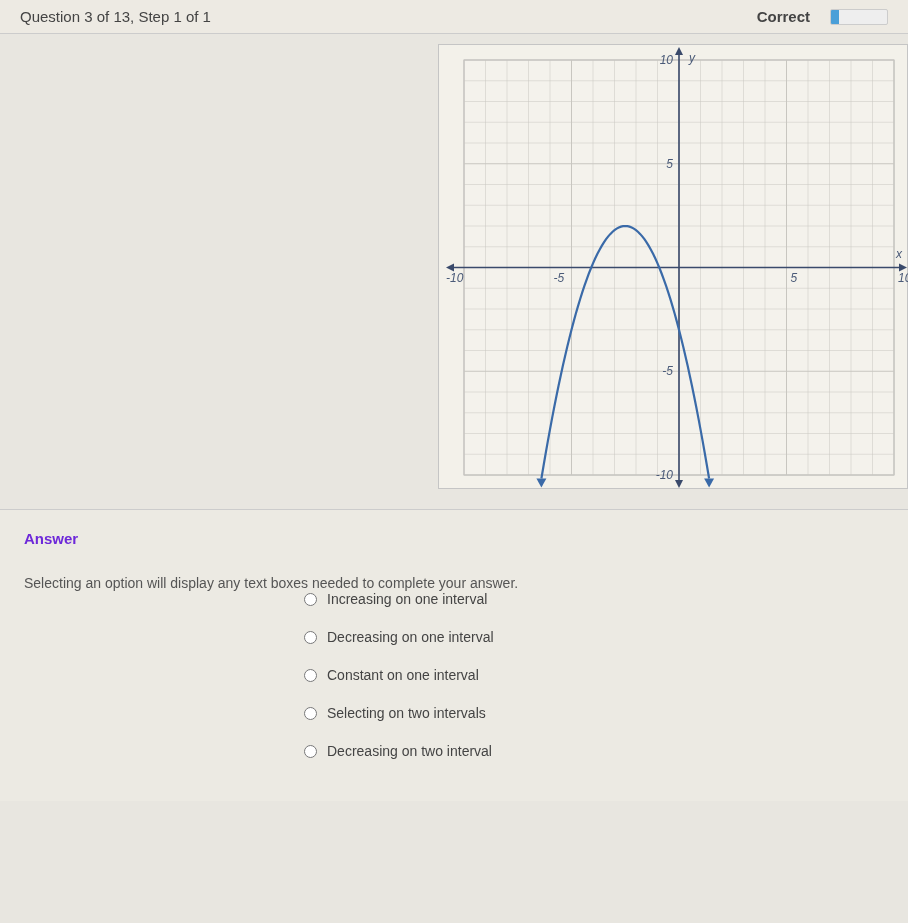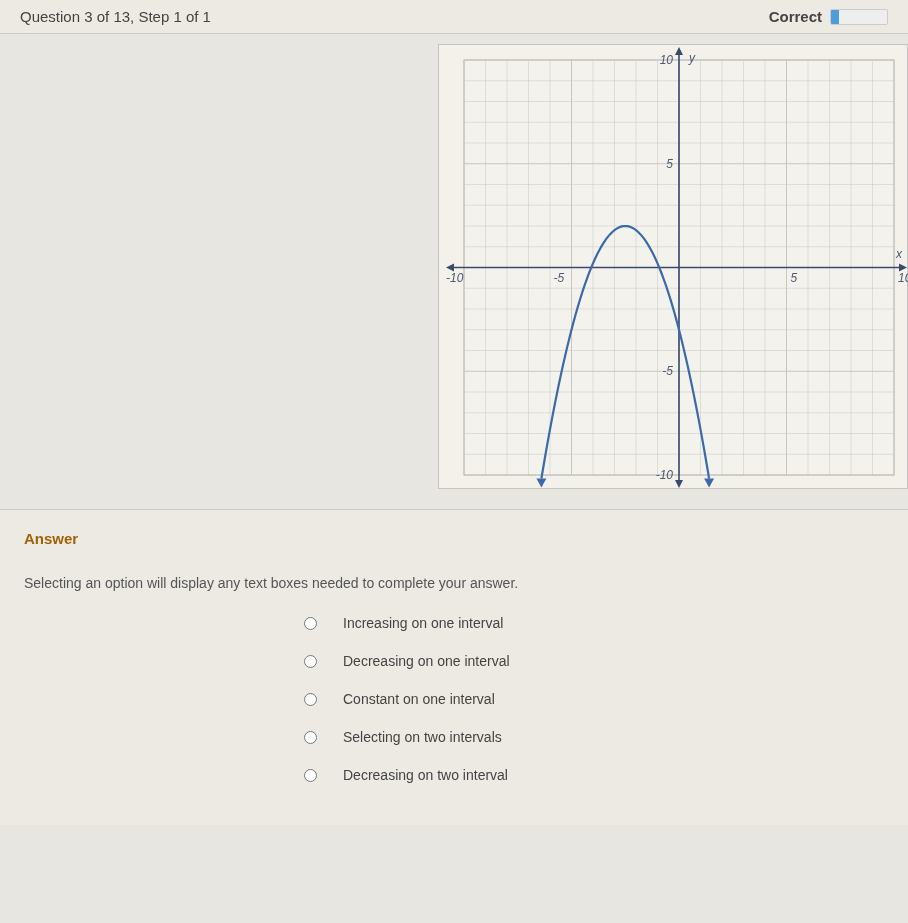--- a/index.html
+++ b/index.html
@@ -18,21 +18,21 @@
     background: #edeae3;
   }
   .question-label {
     font-weight: 400;
     font-size: 15px;
     color: #444;
   }
   .correct-area {
     display: flex;
     align-items: center;
-    gap: 8px;
+    gap: 20px;
   }
   .correct-label {
     font-weight: 600;
     font-size: 15px;
     color: #444;
   }
   .badge {
     width: 58px;
     height: 16px;
     border: 1px solid #ccc;
@@ -53,35 +53,34 @@
     position: relative;
     margin-right: 0;
   }
   .answer-section {
     padding: 20px 24px;
     background: #eceae3;
   }
   .answer-title {
     font-weight: 600;
     font-size: 15px;
-    color: #a16207;
+    color: #6d28d9;
     margin-bottom: 28px;
   }
   .answer-hint {
     font-size: 14px;
     color: #555;
-    margin-bottom: 24px;
   }
   .options {
     margin-left: 280px;
   }
   .option {
     display: flex;
     align-items: center;
-    gap: 26px;
+    gap: 10px;
     margin-bottom: 22px;
     font-size: 14px;
     color: #444;
   }
   .option input[type="radio"] {
     width: 13px;
     height: 13px;
     accent-color: #888;
   }
   svg { display: block; }

